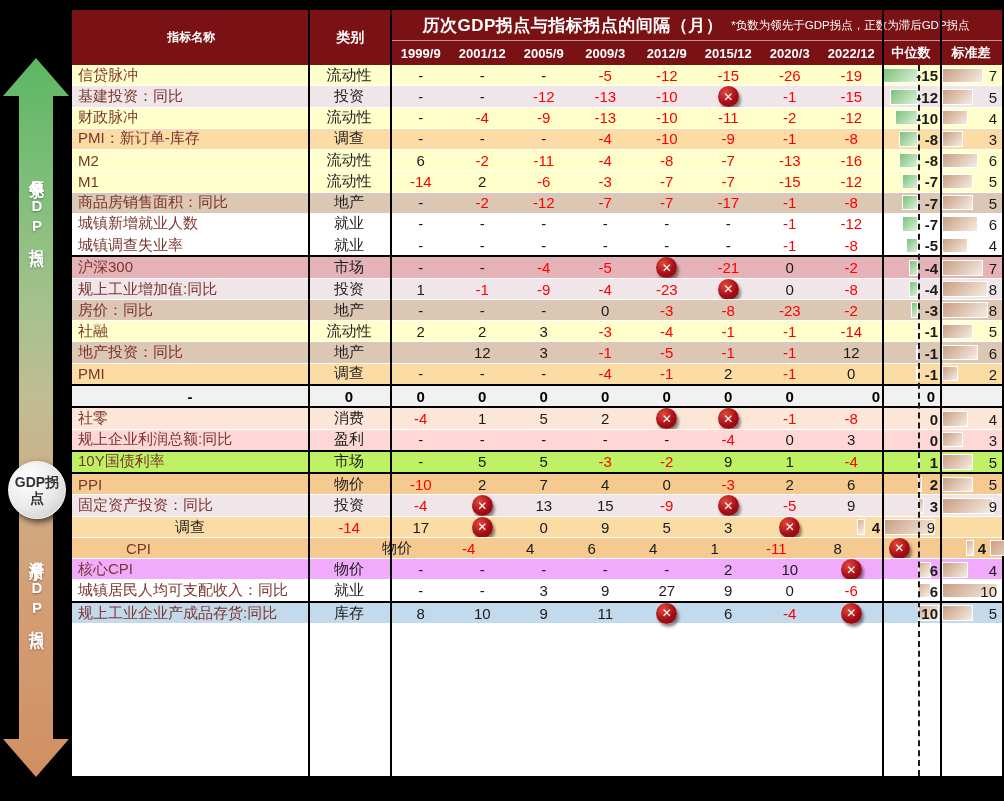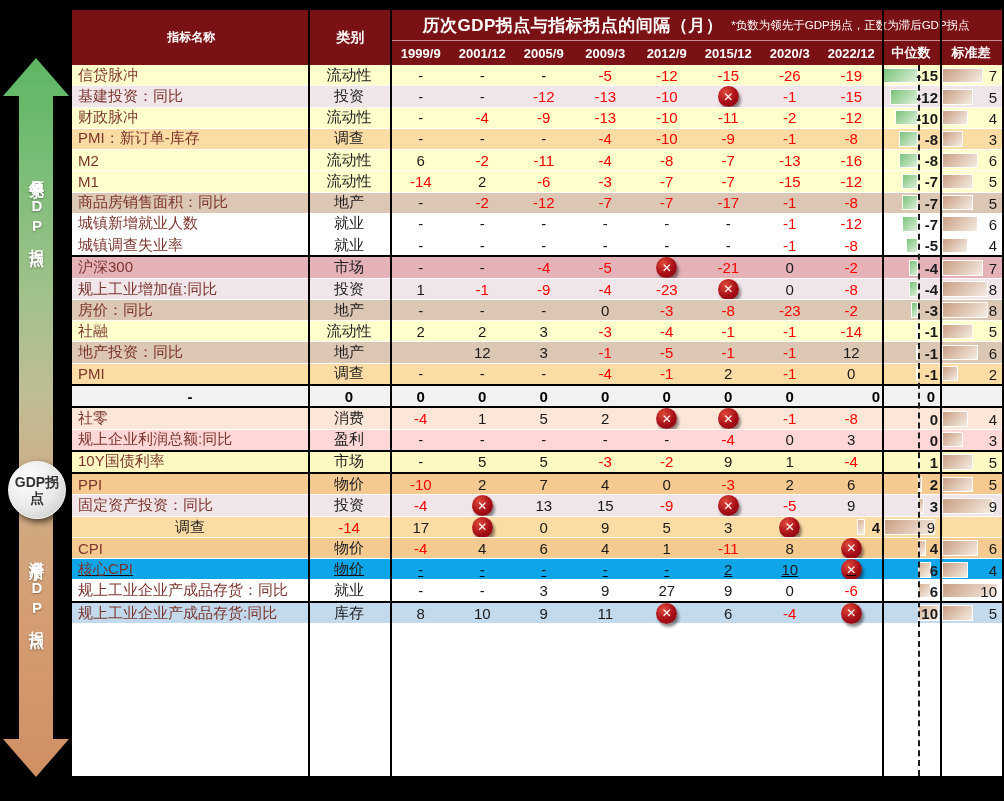--- a/index.html
+++ b/index.html
@@ -458,21 +458,21 @@
           <div class="cval">0</div>
           <div class="cval">3</div>
           <div class="cval cmed">
             <span class="mval">0</span>
           </div>
           <div class="cval cstd">
             <div class="sbar" style="width: 21px;"></div>
             <span class="sval">3</span>
           </div>
         </div>
-        <div class="trow" style="background: #fef9c3; border-top: 2px solid rgb(0, 0, 0);">
+        <div class="trow" style="background: #bef264; border-top: 2px solid rgb(0, 0, 0);">
           <div class="cname">10Y国债利率</div>
           <div class="ccat">市场</div>
           <div class="cval">-</div>
           <div class="cval">5</div>
           <div class="cval">5</div>
           <div class="cval neg">-3</div>
           <div class="cval neg">-2</div>
           <div class="cval">9</div>
           <div class="cval">1</div>
           <div class="cval neg">-4</div>
@@ -545,21 +545,21 @@
           </div>
           <div class="cval cmed">
             <div class="mbar posb" style="width: 8.4px;"></div>
             <span class="mval">4</span>
           </div>
           <div class="cval cstd">
             <div class="sbar" style="width: 51px;"></div>
             <span class="sval">9</span>
           </div>
         </div>
-        <div class="trow" style="background: rgb(244, 202, 144); border-top: 1px solid rgb(255, 255, 255);">
+        <div class="trow" style="background: rgb(244, 202, 144); border-top: 1px solid rgb(255, 255, 255); padding-left: 48px;">
           <div class="cname">CPI</div>
           <div class="ccat">物价</div>
           <div class="cval neg">-4</div>
           <div class="cval">4</div>
           <div class="cval">6</div>
           <div class="cval">4</div>
           <div class="cval">1</div>
           <div class="cval neg">-11</div>
           <div class="cval">8</div>
           <div class="cval">
@@ -567,21 +567,21 @@
           </div>
           <div class="cval cmed">
             <div class="mbar posb" style="width: 8.4px;"></div>
             <span class="mval">4</span>
           </div>
           <div class="cval cstd">
             <div class="sbar" style="width: 36px;"></div>
             <span class="sval">6</span>
           </div>
         </div>
-        <div class="trow" style="background: #0ea5e9; border-top: 1px solid rgb(255, 255, 255); text-decoration: underline;">
+        <div class="trow" style="background: #f0abfc; border-top: 1px solid rgb(255, 255, 255);">
           <div class="cname">核心CPI</div>
           <div class="ccat">物价</div>
           <div class="cval">-</div>
           <div class="cval">-</div>
           <div class="cval">-</div>
           <div class="cval">-</div>
           <div class="cval">-</div>
           <div class="cval">2</div>
           <div class="cval">10</div>
           <div class="cval">
@@ -590,21 +590,21 @@
           <div class="cval cmed">
             <div class="mbar posb" style="width: 12.6px;"></div>
             <span class="mval">6</span>
           </div>
           <div class="cval cstd">
             <div class="sbar" style="width: 26px;"></div>
             <span class="sval">4</span>
           </div>
         </div>
         <div class="trow" style="background: rgb(255, 255, 255); border-top: 1px solid rgb(255, 255, 255);">
-          <div class="cname">规上工业企业产成品存货：同比</div>
+          <div class="cname">城镇居民人均可支配收入：同比</div>
           <div class="ccat">就业</div>
           <div class="cval">-</div>
           <div class="cval">-</div>
           <div class="cval">3</div>
           <div class="cval">9</div>
           <div class="cval">27</div>
           <div class="cval">9</div>
           <div class="cval">0</div>
           <div class="cval neg">-6</div>
           <div class="cval cmed">

